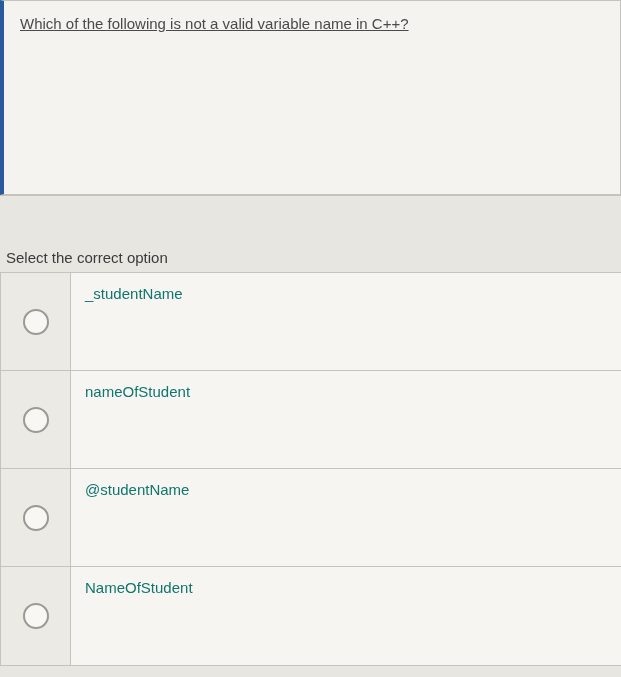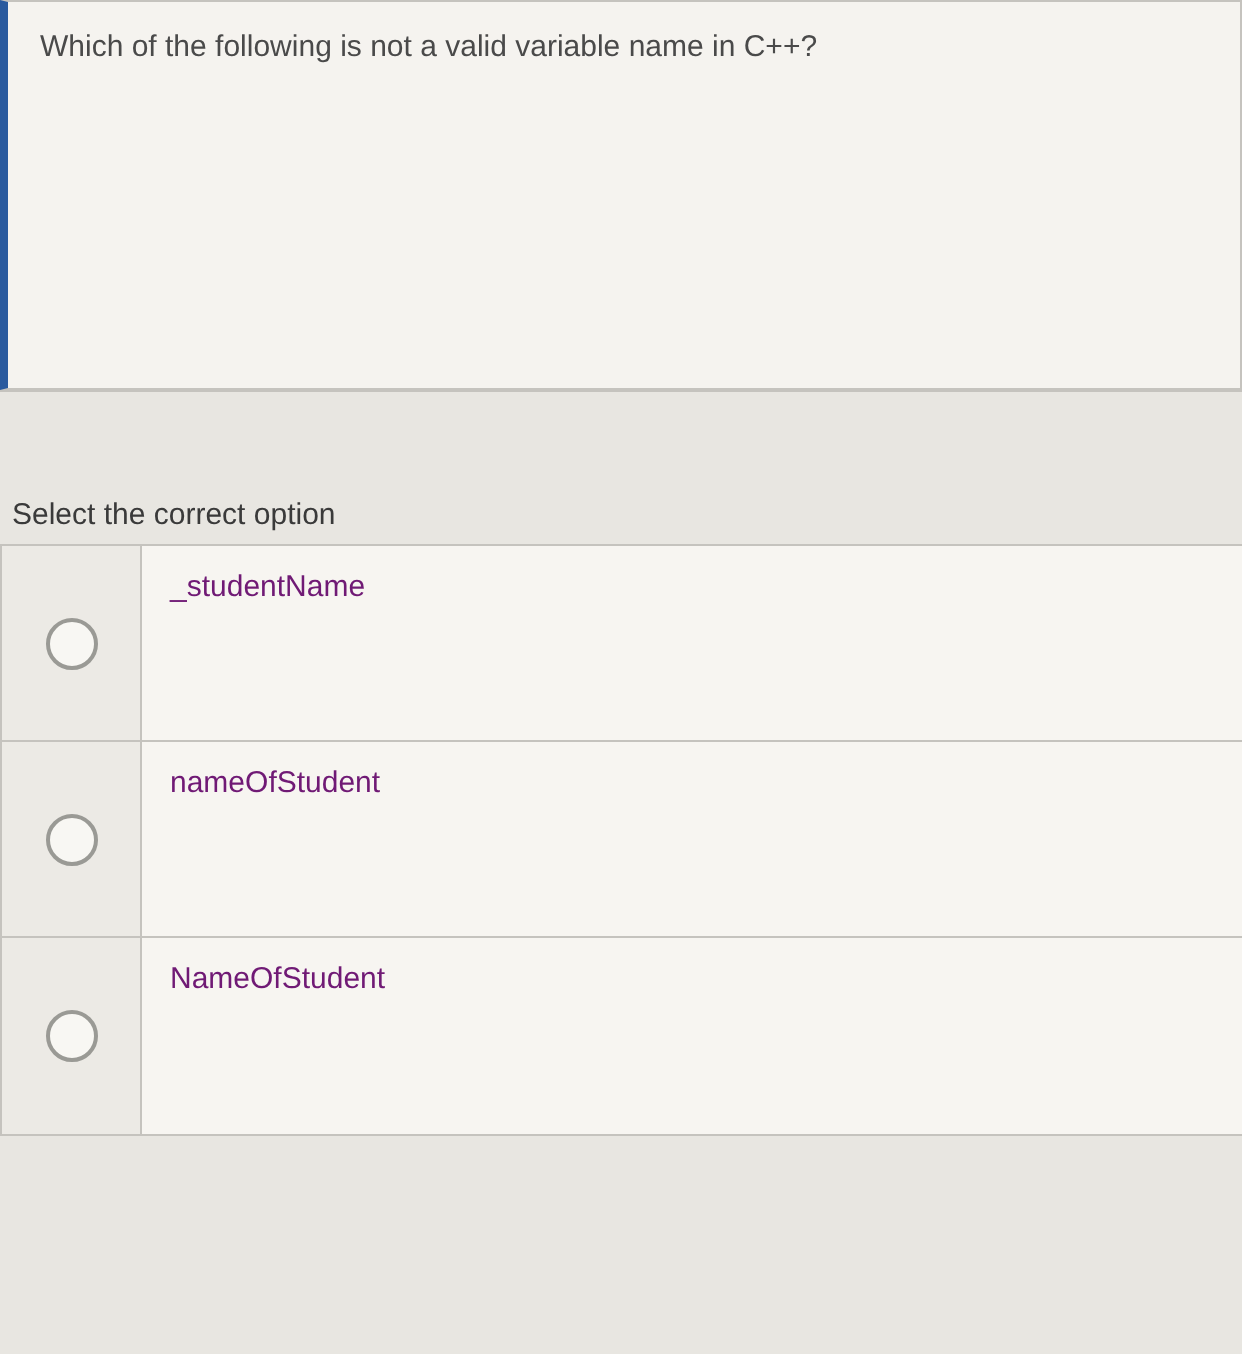--- a/index.html
+++ b/index.html
@@ -16,20 +16,21 @@
     }
     .question-box {
       background: #f5f3ef;
       border: 1px solid #c5c3be;
       border-left: 4px solid #2a5a9e;
       padding: 14px 16px;
       margin: 0;
       height: 195px;
       color: #4a4a4a;
       font-size: 15px;
+      text-decoration: underline;
     }
     .divider-space {
       height: 48px;
       border-top: 1px solid #c5c3be;
       background: #e8e6e1;
     }
     .instruction {
       font-weight: normal;
       font-size: 15px;
       color: #3a3a3a;
@@ -62,21 +63,21 @@
     .radio-circle {
       width: 26px;
       height: 26px;
       border: 2px solid #9a9a95;
       border-radius: 50%;
       background: #f8f7f3;
       cursor: pointer;
     }
     .option-text {
       padding: 12px 14px;
-      color: #701a75;
+      color: #0f766e;
       font-size: 15px;
       flex: 1;
       background: #f7f5f1;
     }
   </style>
 </head>
 <body>
 
 <div class="question-box">
   <span>Which of the following is not a valid variable name in C++?</span>
@@ -95,20 +96,26 @@
     <div class="option-text">_studentName</div>
   </div>
 
   <div class="option-row">
     <div class="radio-cell">
       <div class="radio-circle"></div>
     </div>
     <div class="option-text">nameOfStudent</div>
   </div>
 
+  <div class="option-row">
+    <div class="radio-cell">
+      <div class="radio-circle"></div>
+    </div>
+    <div class="option-text">@studentName</div>
+  </div>
 
   <div class="option-row">
     <div class="radio-cell">
       <div class="radio-circle"></div>
     </div>
     <div class="option-text">NameOfStudent</div>
   </div>
 
 </div>
 

